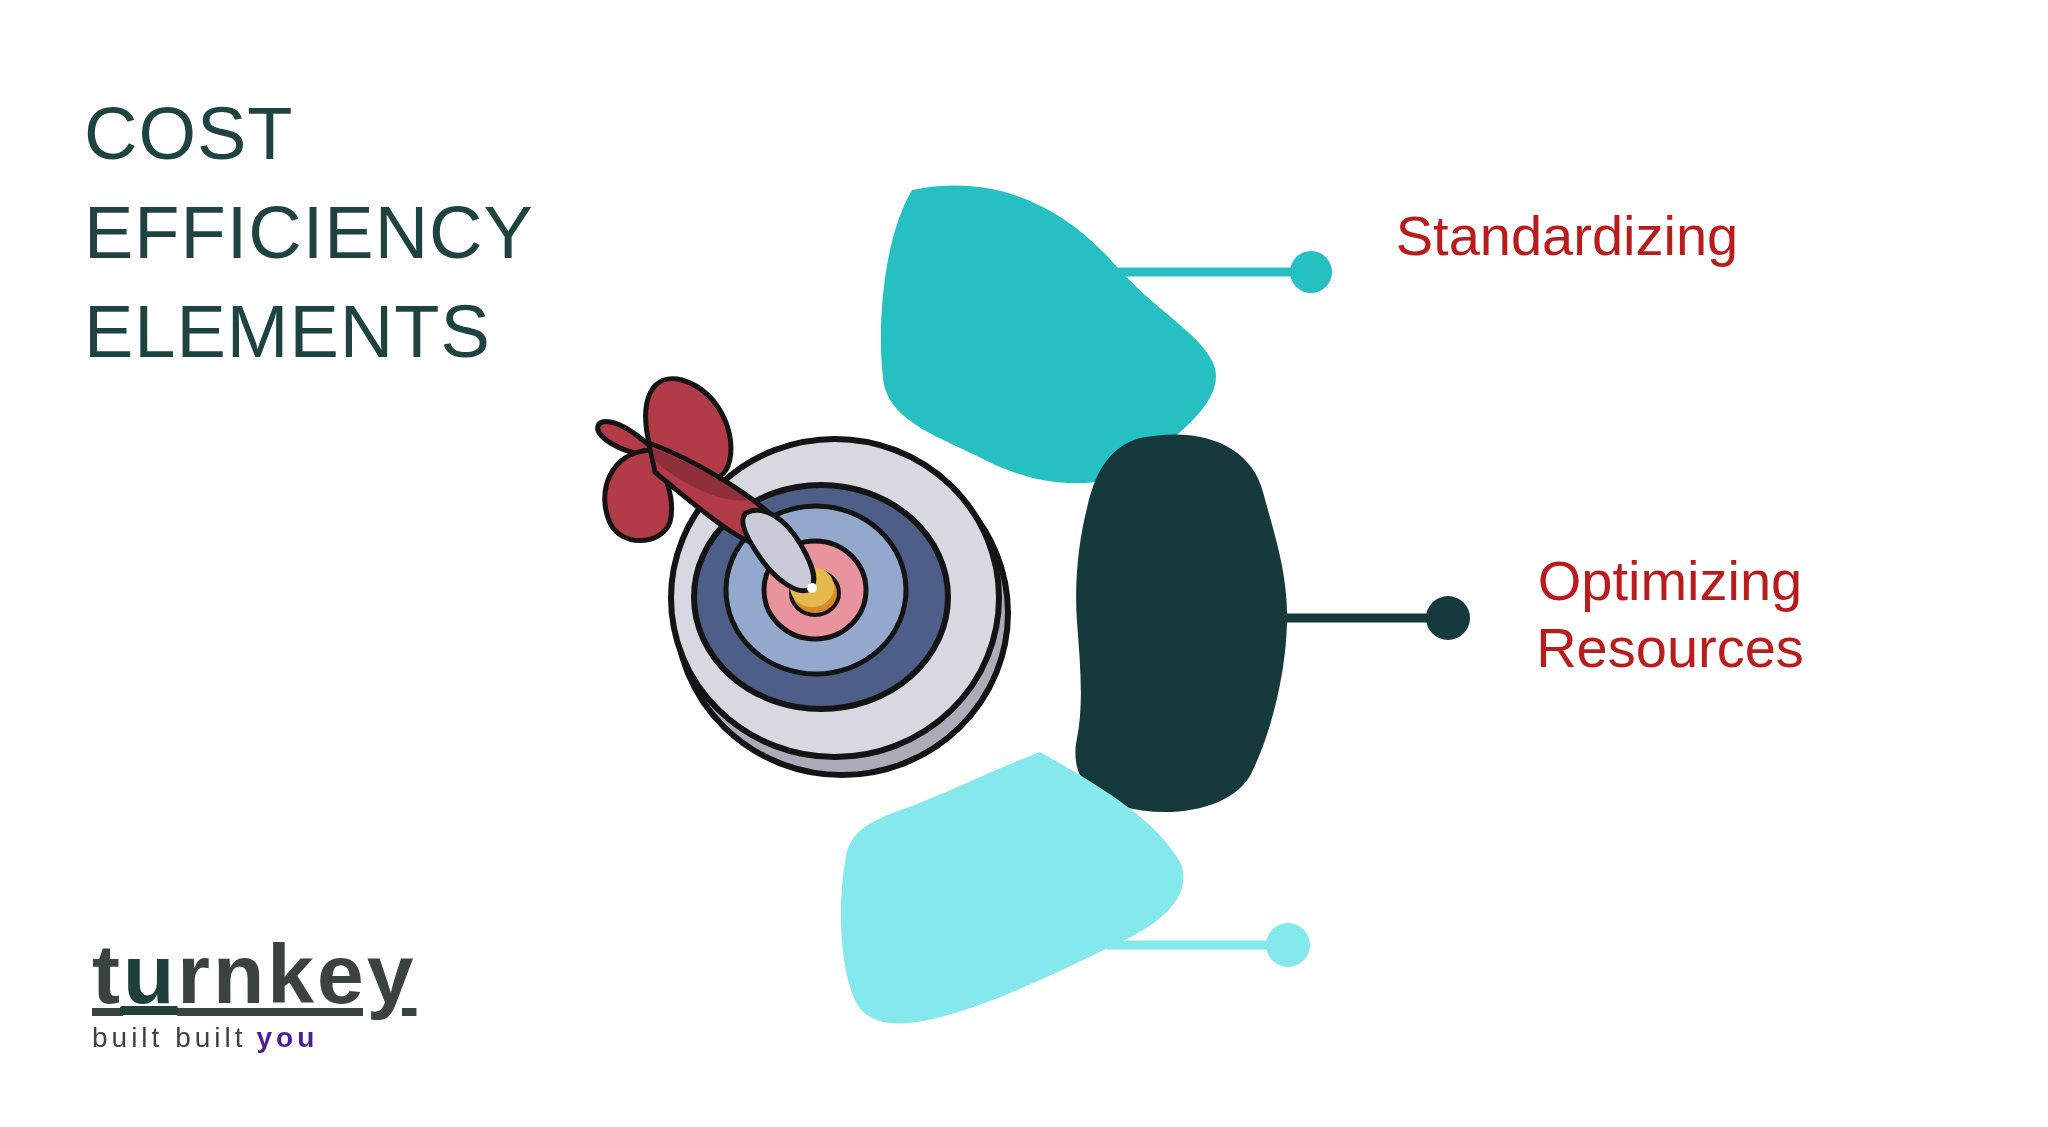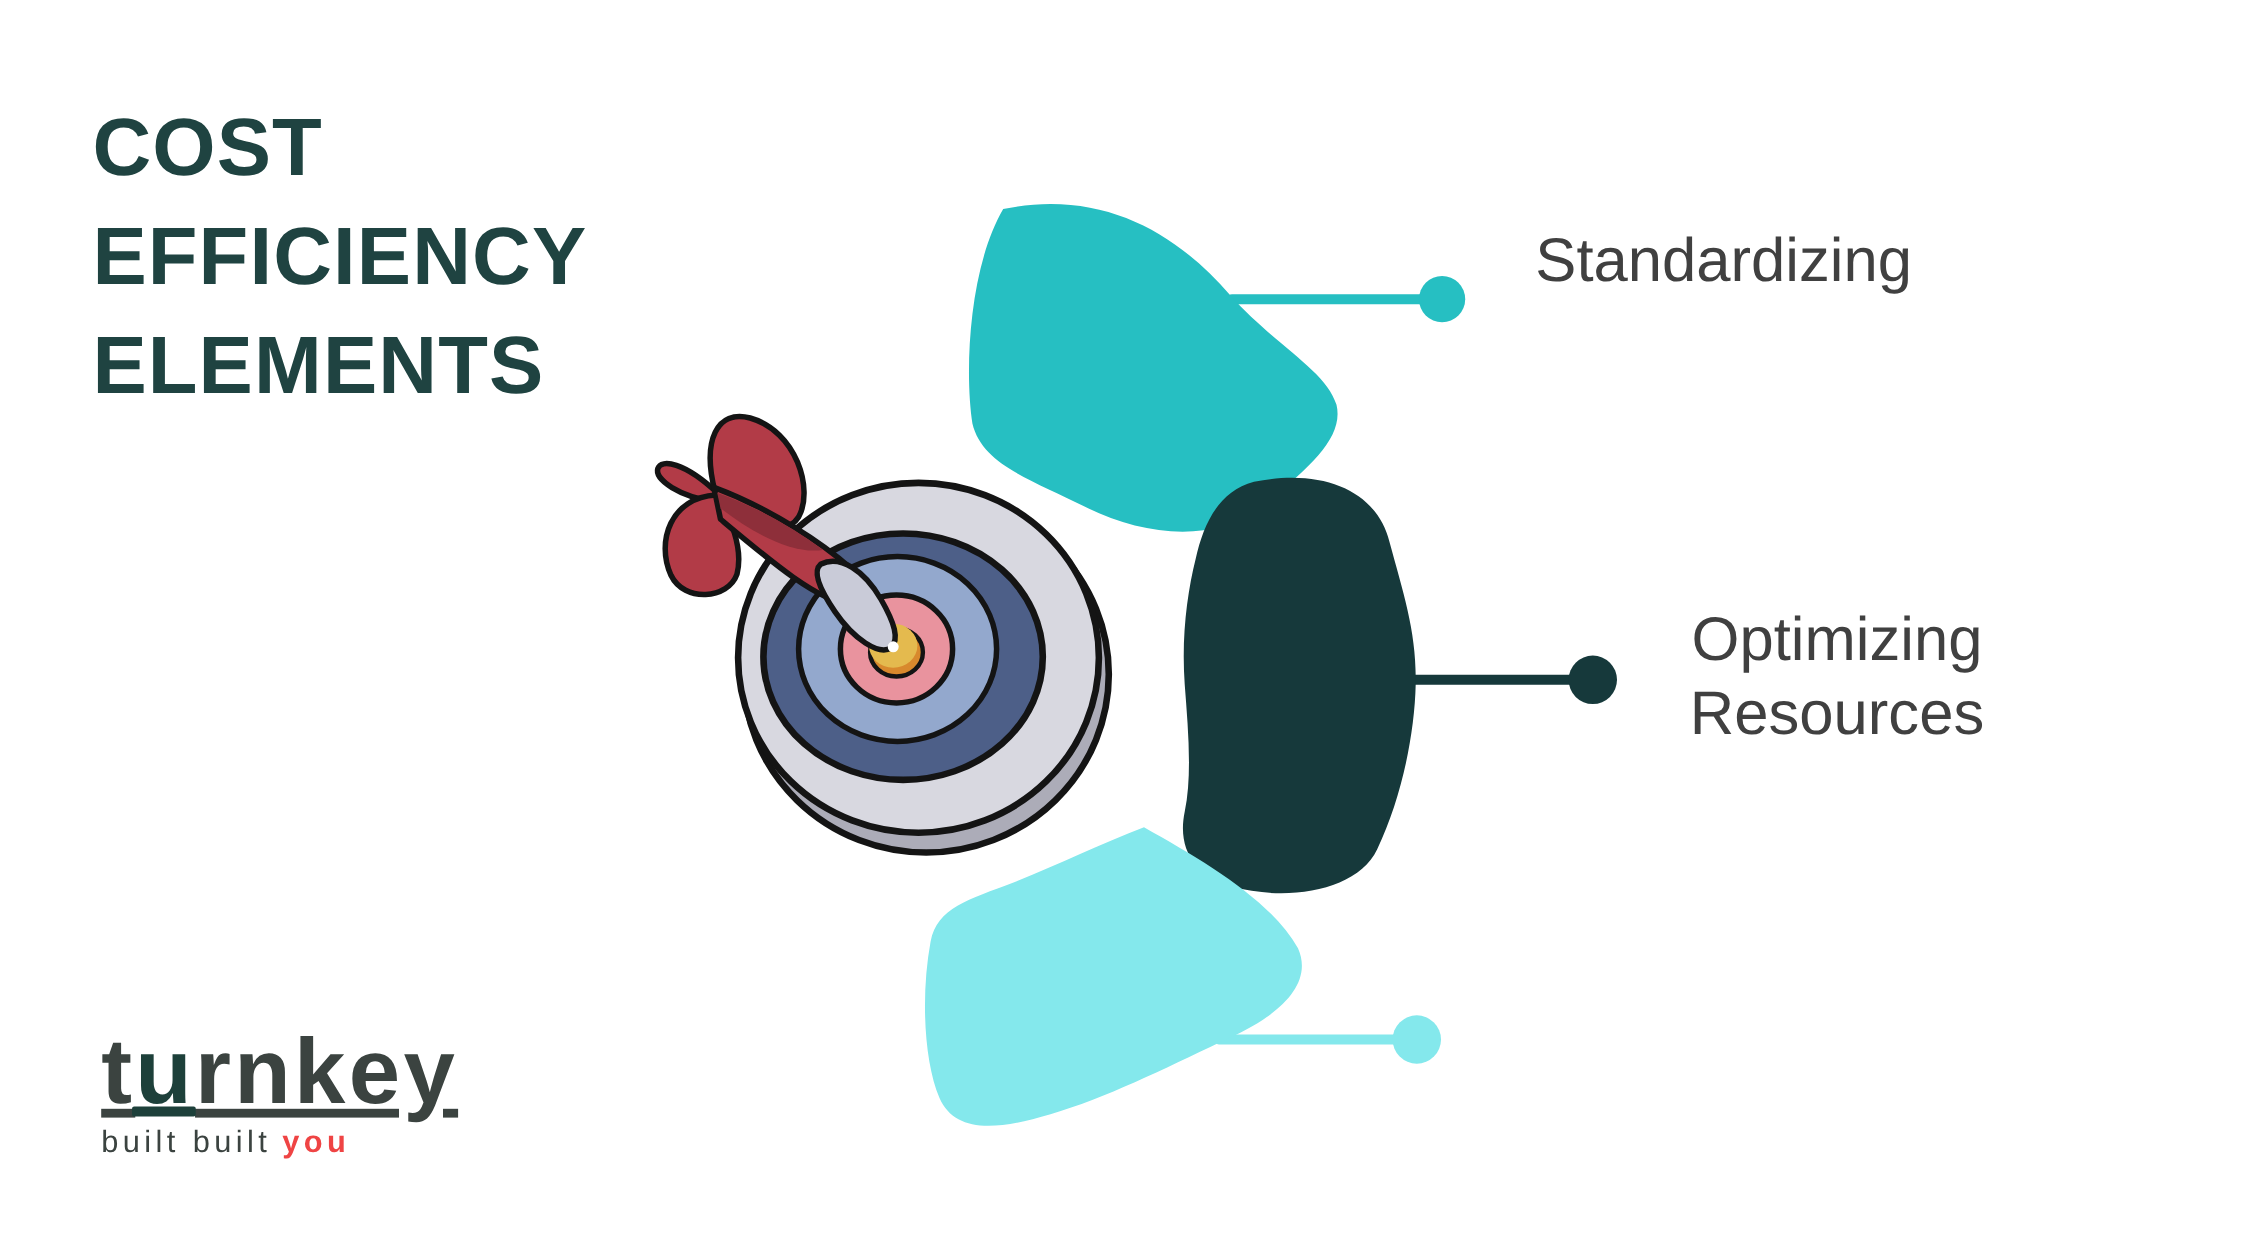--- a/index.html
+++ b/index.html
@@ -8,28 +8,28 @@
     width:2048px;height:1127px;
     background:#ffffff;
     overflow:hidden;
     font-family:"Liberation Sans", sans-serif;
   }
   .overlay-svg{position:absolute;left:0;top:0;width:2048px;height:1127px;}
 
   .title{
     position:absolute;left:84px;top:84px;
     margin:0;
-    font-size:74px;font-weight:700;letter-spacing:1px;
+    font-size:74px;font-weight:400;letter-spacing:1px;
     line-height:1.34;color:#1f4341;
   }
   .title span{display:block;}
 
   .item-label{
     position:absolute;
-    font-size:56px;font-weight:400;color:#404040;
+    font-size:56px;font-weight:400;color:#b91c1c;
     line-height:1.2;text-align:center;
   }
   .item-label span{display:block;}
   .label-1{left:1317px;top:202px;width:500px;}
   .label-2{left:1420px;top:547px;width:500px;}
   .label-3{left:1348px;top:824px;width:640px;}
 
   .logo{position:absolute;left:92px;top:932px;width:420px;}
   .logo-brand{
     font-size:84px;font-weight:700;letter-spacing:3px;
@@ -38,21 +38,21 @@
   .logo-u{position:relative;display:inline-block;color:#1d403a;}
   .logo-u::after{
     content:"";position:absolute;left:-3px;right:-1px;bottom:1px;height:9px;
     background:#1d403a;border-radius:2px;
   }
   .logo-tagline{
     margin-top:6px;
     font-size:28px;font-weight:400;letter-spacing:4px;
     color:#3b4340;
   }
-  .logo-tagline .emph{font-weight:700;color:#ef4444;margin-left:10px;}
+  .logo-tagline .emph{font-weight:700;color:#4c1d95;margin-left:10px;}
 </style>
 </head>
 <body>
 
 <div class="canvas">
 
   <svg class="overlay-svg" viewBox="0 0 2048 1127">
 
     <g>
       <line x1="1120" y1="272" x2="1308" y2="272" stroke="#26bfc2" stroke-width="9" stroke-linecap="round"></line>

